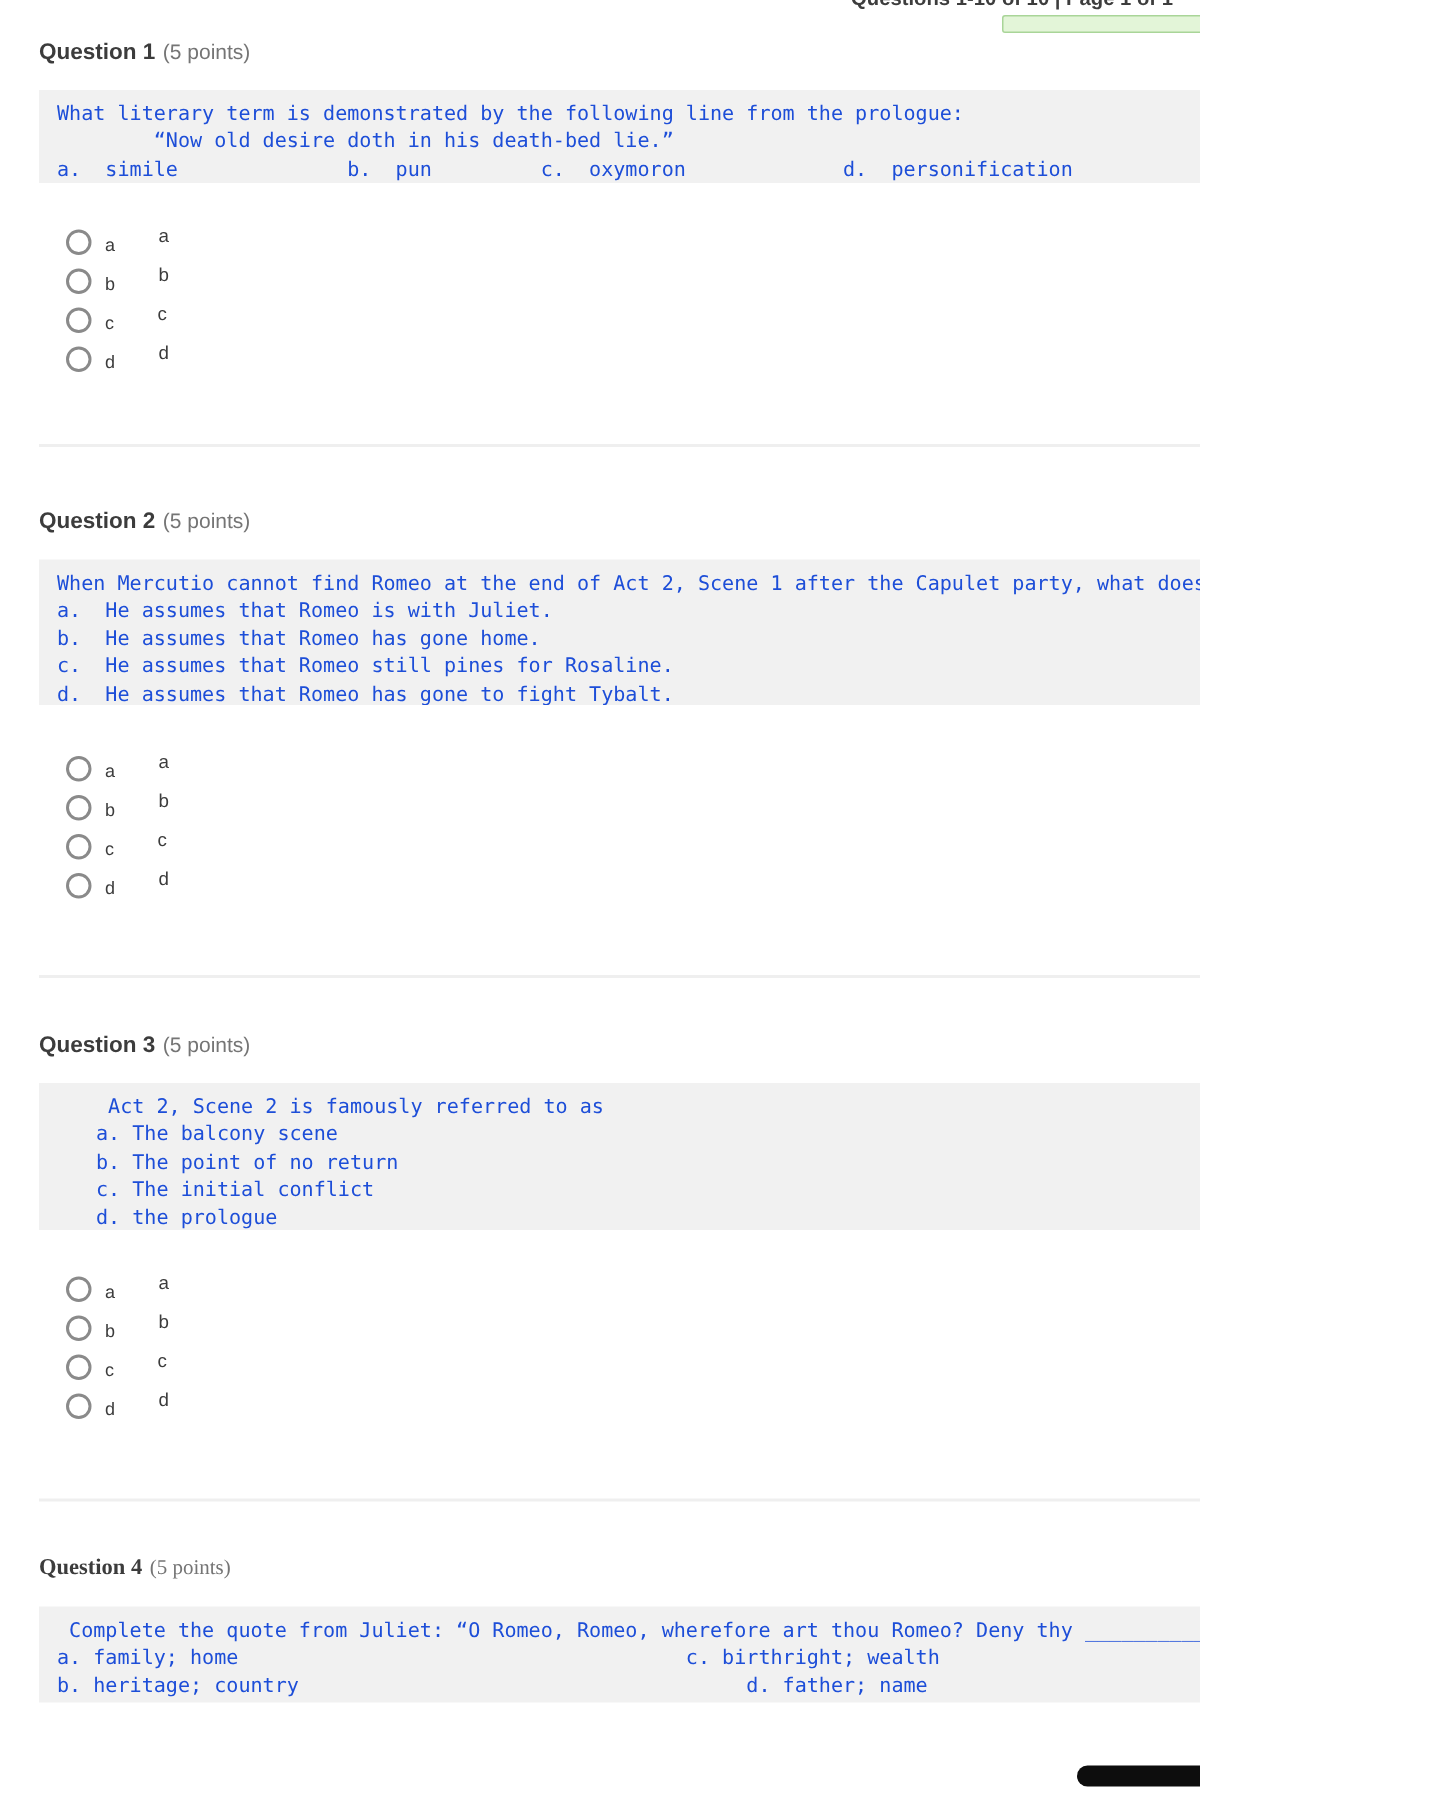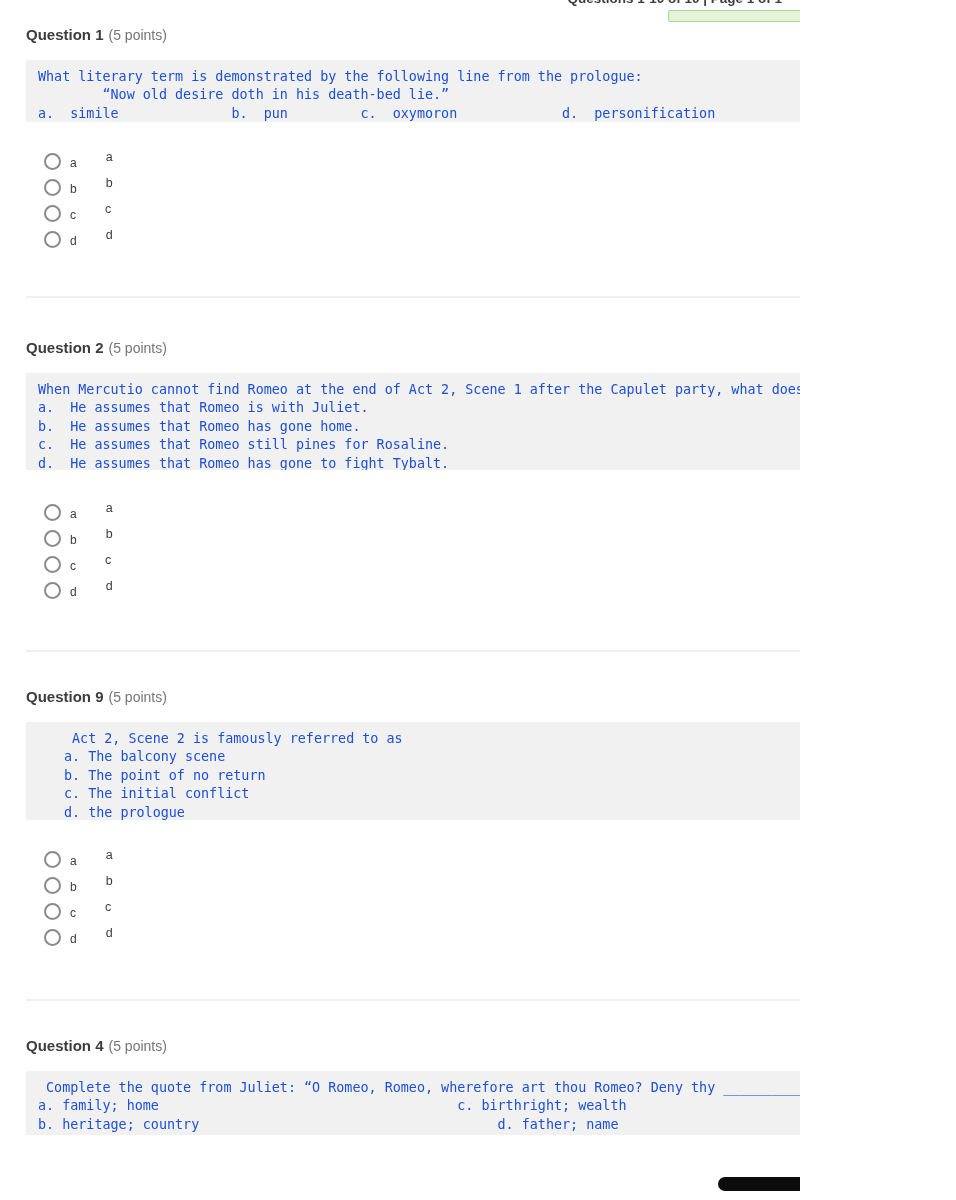--- a/index.html
+++ b/index.html
@@ -105,21 +105,21 @@
   </div>
   <div class="radio-row" style="top:577px;">
     <span class="radio"></span>
     <span class="rlabel1">d</span>
     <span class="rlabel2">d</span>
   </div>
 
   <div class="divider" style="top:650px;"></div>
 
   <div class="qtitle" style="top:688px;">
-    <span>Question 9</span><span class="points">(5 points)</span>
+    <span>Question 3</span><span class="points">(5 points)</span>
   </div>
   <div class="qbox" style="top:722px; height:98px;padding-left:38px;"> Act 2, Scene 2 is famously referred to as
 a. The balcony scene
 b. The point of no return
 c. The initial conflict
 d. the prologue</div>
 
   <div class="radio-row" style="top:846px;">
     <span class="radio"></span>
     <span class="rlabel1">a</span>
@@ -136,21 +136,21 @@
     <span class="rlabel2">c</span>
   </div>
   <div class="radio-row" style="top:924px;">
     <span class="radio"></span>
     <span class="rlabel1">d</span>
     <span class="rlabel2">d</span>
   </div>
 
   <div class="divider" style="top:999px;"></div>
 
-  <div class="qtitle" style="top:1037px;">
+  <div class="qtitle" style="top:1037px;font-family:Liberation Serif, serif;">
     <span>Question 4</span><span class="points">(5 points)</span>
   </div>
   <div class="qbox" style="top:1071px; height:64px;"> Complete the quote from Juliet: “O Romeo, Romeo, wherefore art thou Romeo? Deny thy ____________ and refuse thy name.”
 a. family; home                                     c. birthright; wealth
 b. heritage; country                                     d. father; name</div>
 
   <div class="scroll-thumb"></div>
 
 </div>
 

